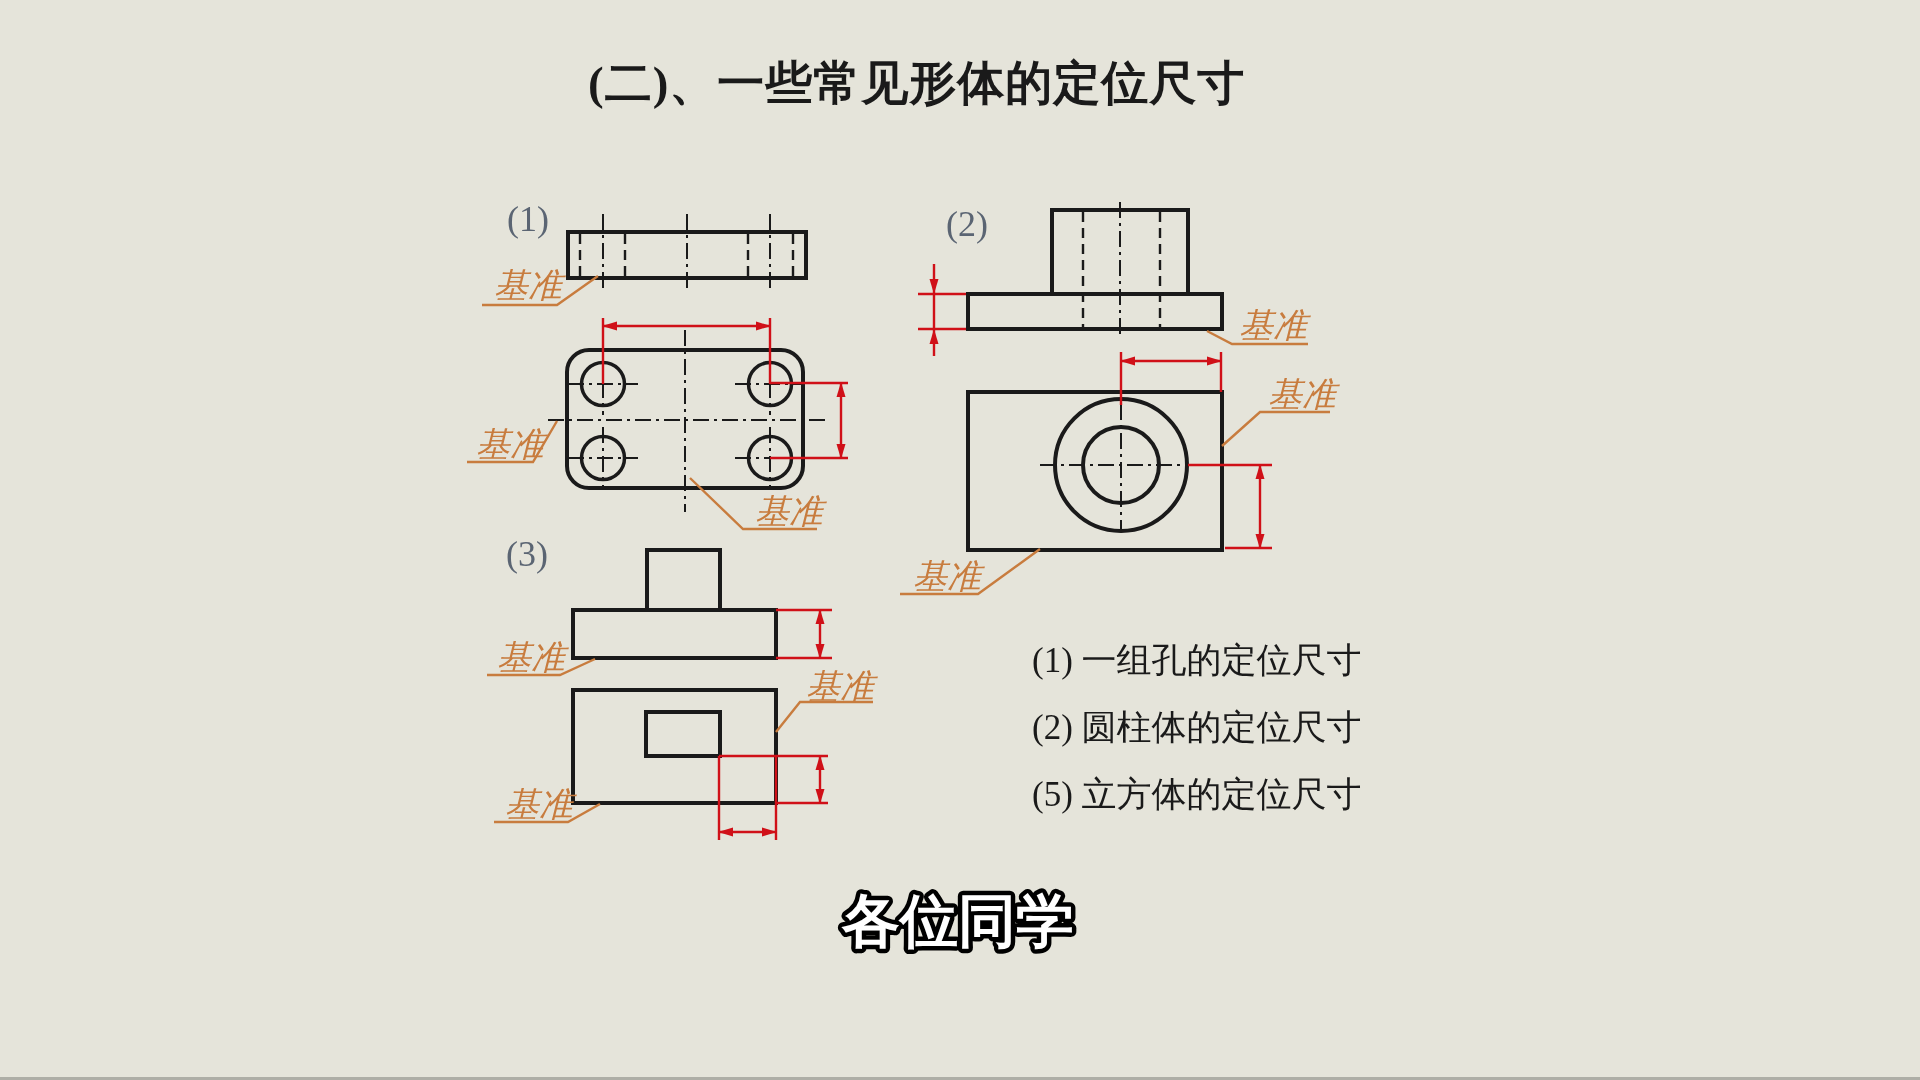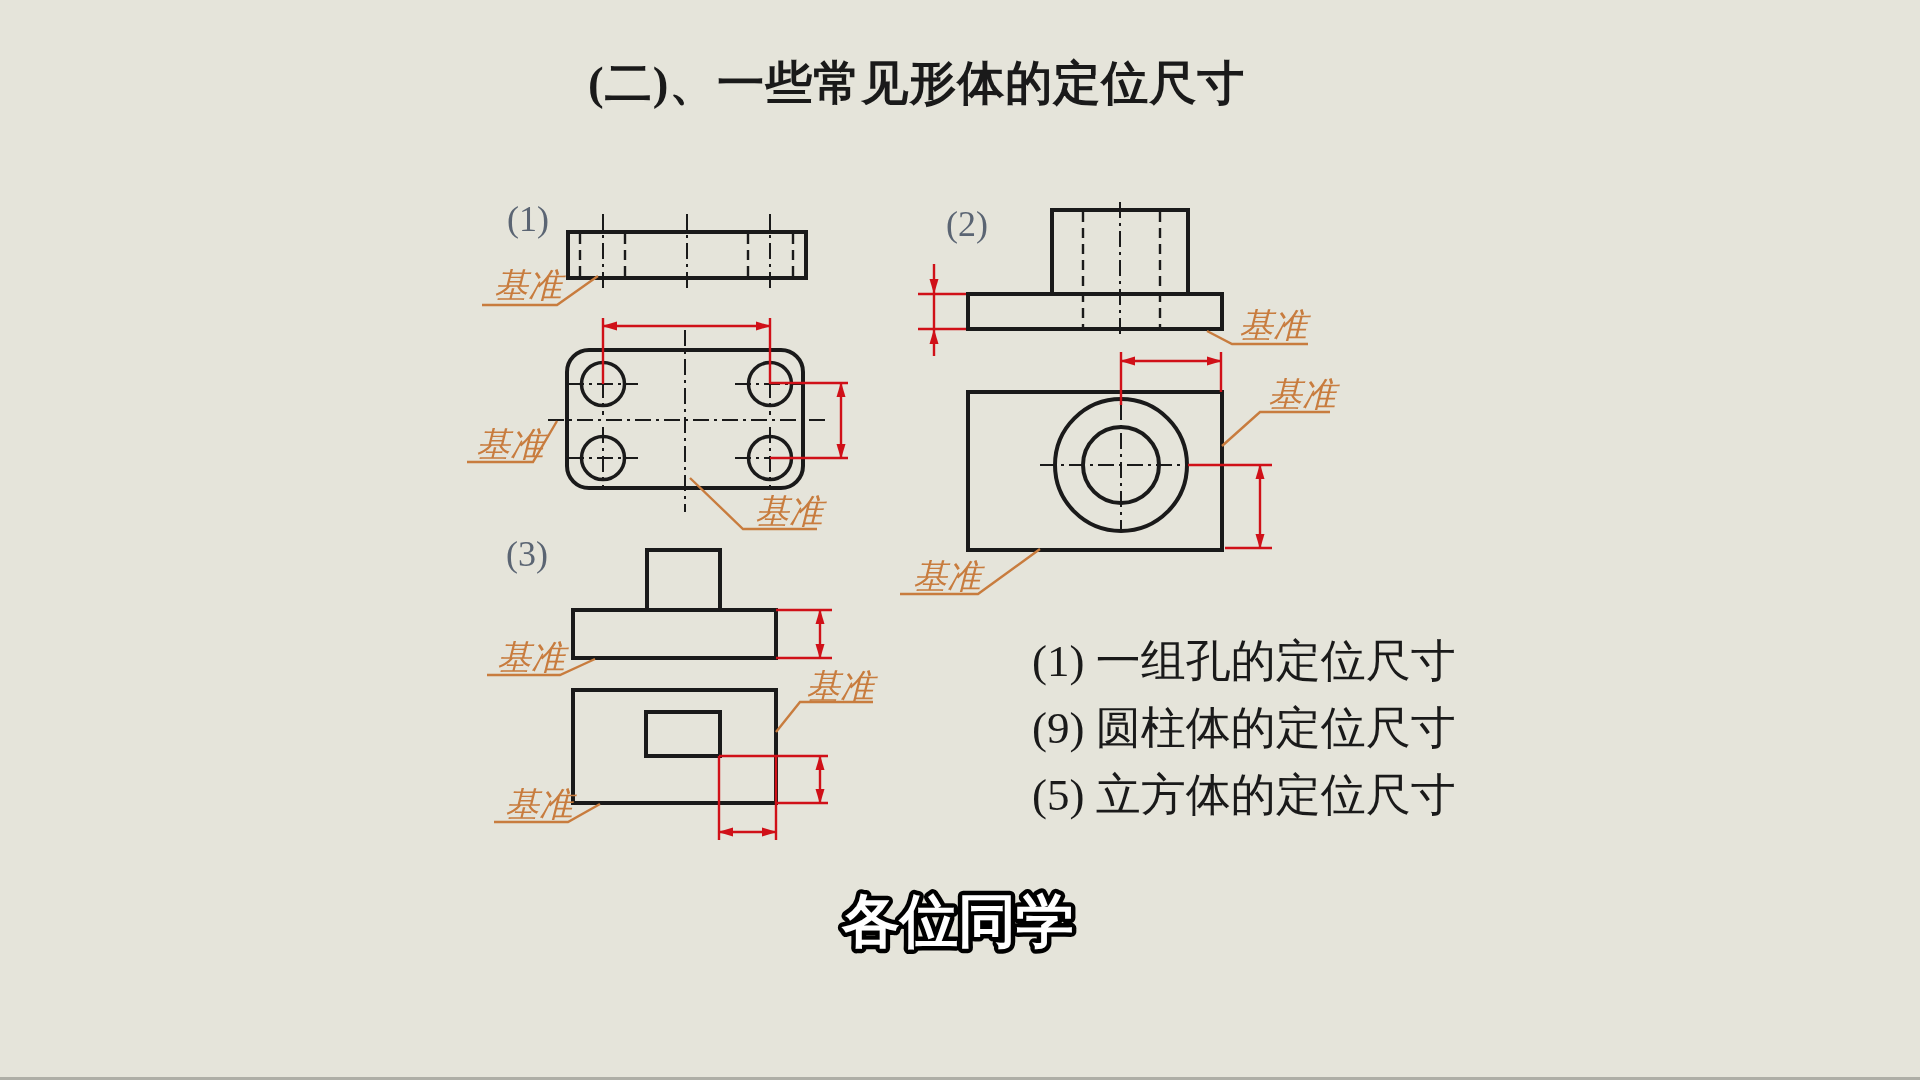--- a/index.html
+++ b/index.html
@@ -31,21 +31,21 @@
     letter-spacing:1px;
     white-space:nowrap;
   }
   .legend{
     position:absolute;
     left:1032px;top:643px;
     display:flex;flex-direction:column;
     gap:31px;
   }
   .legend-item{
-    font-size:45px;
+    font-size:35px;
     line-height:36px;
     color:var(--c-line);
     white-space:nowrap;
   }
   .bottom-strip{
     position:absolute;left:0;bottom:0;width:1920px;height:3px;
     background:var(--c-bottom-strip);
   }
   svg.canvas{position:absolute;left:0;top:0;}
   
@@ -186,18 +186,18 @@
 
       <path class="ld" d="M494 822 H568 L600 804"></path>
       <text class="datum-text" x="505" y="816">基准</text>
     </g>
 
     <text class="subtitle" x="958" y="941" text-anchor="middle">各位同学</text>
   </svg>
 
   <div class="legend">
     <div class="legend-item">(1) 一组孔的定位尺寸</div>
-    <div class="legend-item">(9) 圆柱体的定位尺寸</div>
+    <div class="legend-item">(2) 圆柱体的定位尺寸</div>
     <div class="legend-item">(5) 立方体的定位尺寸</div>
   </div>
 
   <div class="bottom-strip"></div>
 </div>
 
 </body></html>

